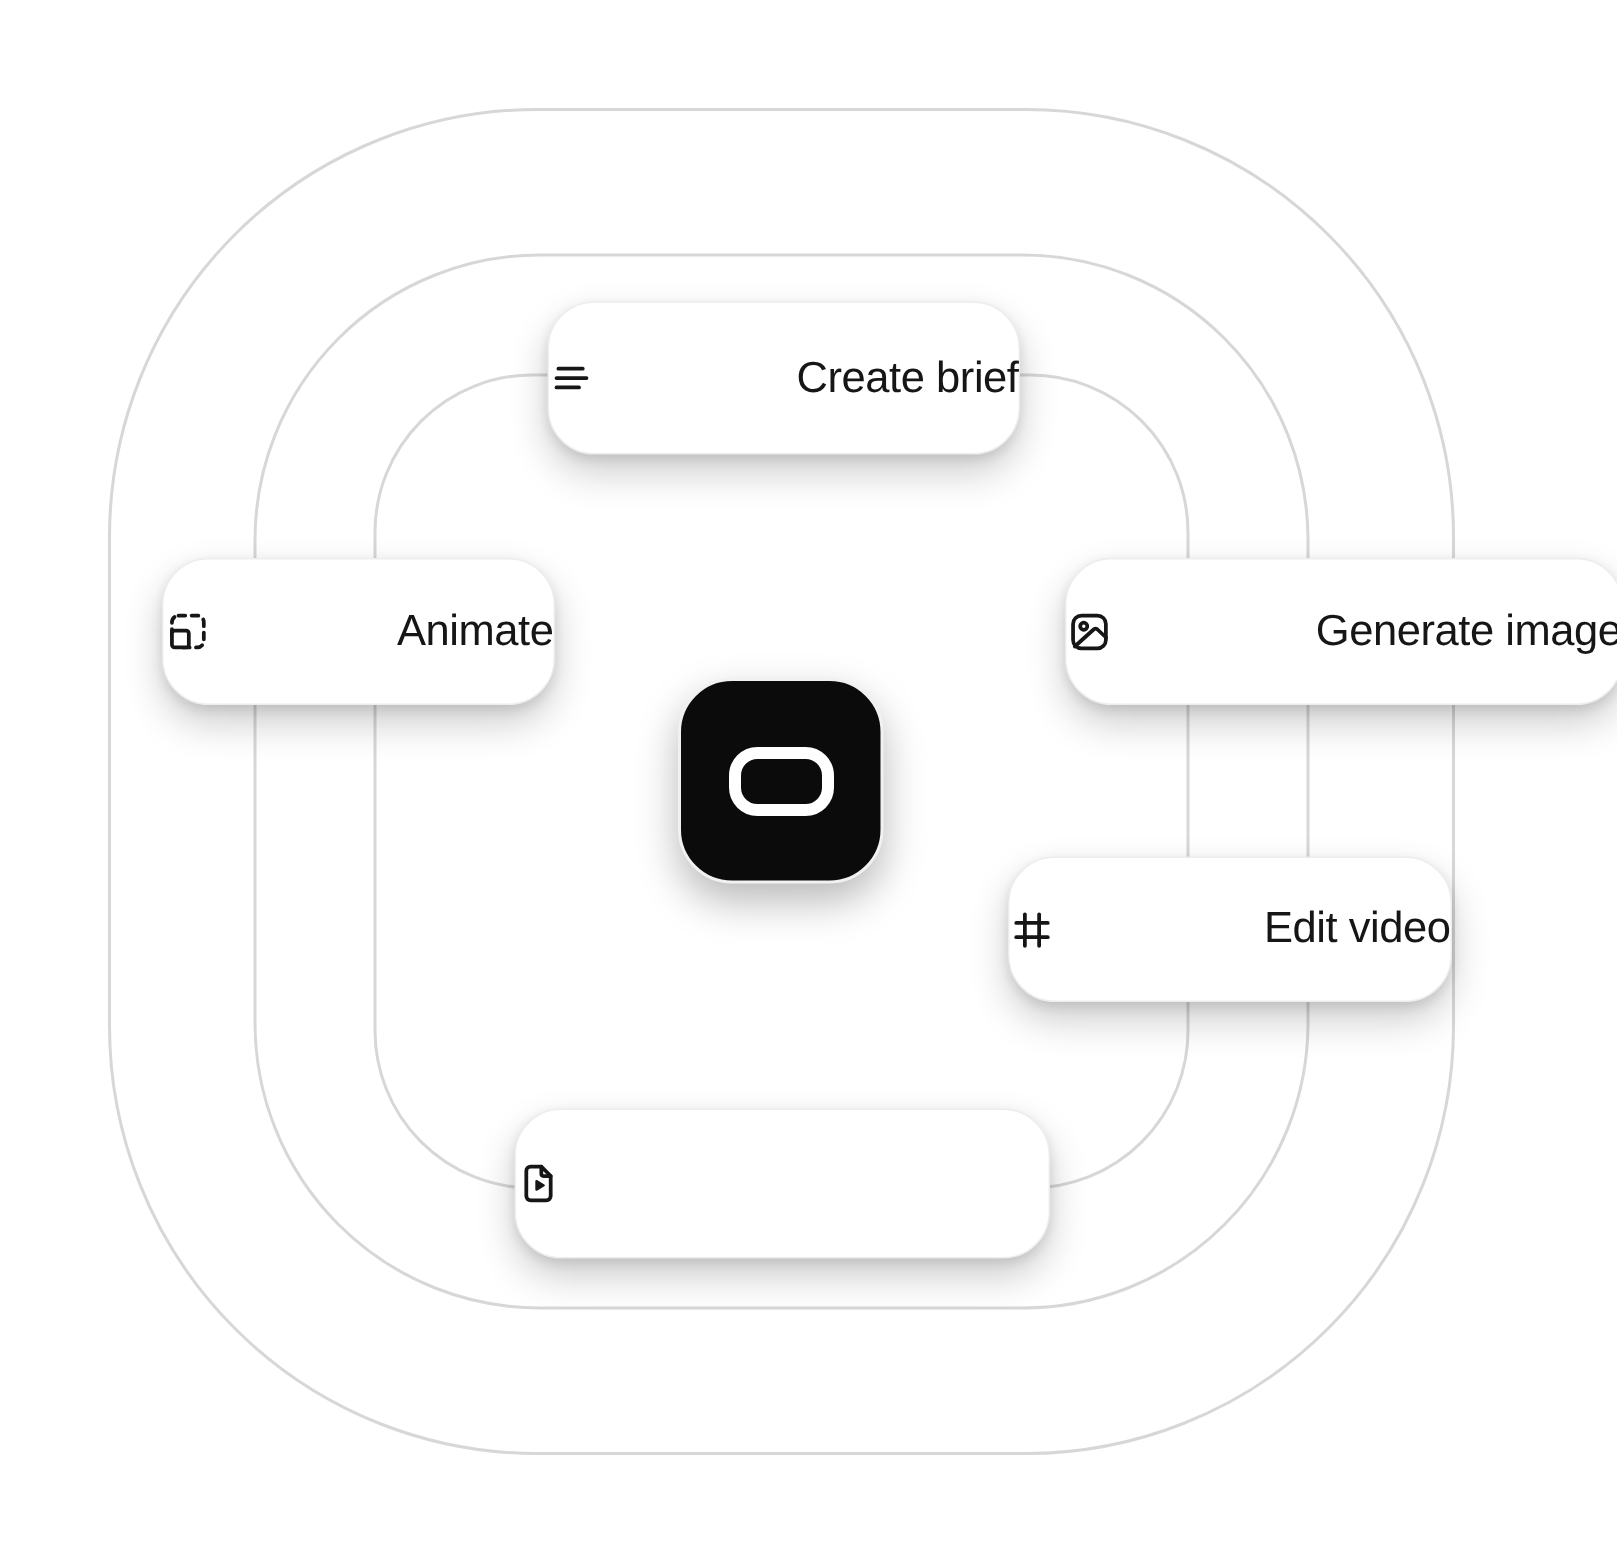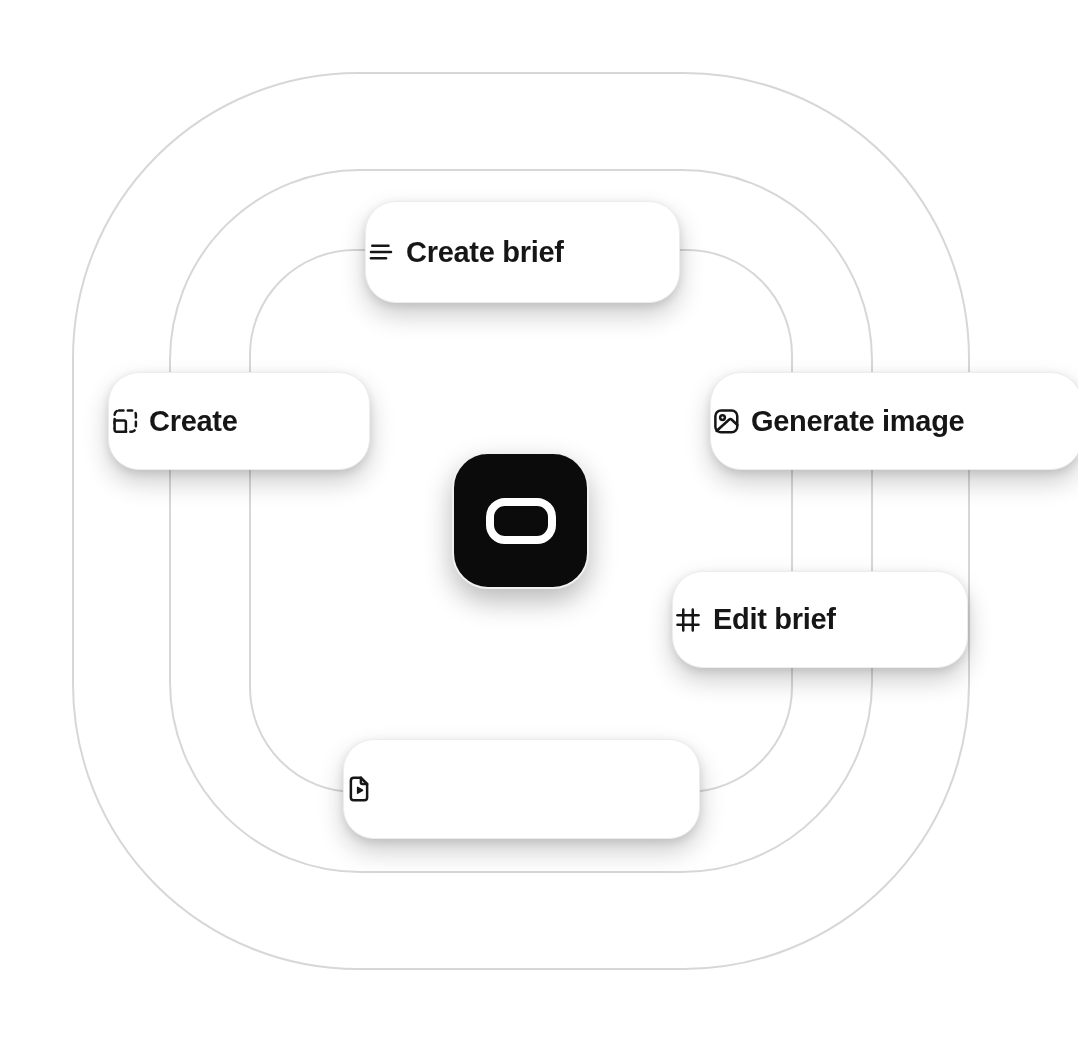--- a/index.html
+++ b/index.html
@@ -6,28 +6,28 @@
   .stage{
     position:relative;
     width:1078px;height:1040px;
     background:#ffffff;
     font-family:"Liberation Sans","DejaVu Sans",sans-serif;
     overflow:hidden;
   }
   .rings{position:absolute;left:0;top:0;z-index:1;}
   .card{
     position:absolute;z-index:3;
-    display:flex;align-items:center;justify-content:flex-start;
+    display:flex;align-items:center;justify-content:space-between;
     gap:10px;
     background:#ffffff;
     border:1px solid #ededed;
     border-radius:31px;
     box-shadow:0 12px 26px rgba(0,0,0,0.20), 0 3px 8px rgba(0,0,0,0.10);
     color:#161616;
-    font-size:29px;font-weight:700;letter-spacing:-0.3px;
+    font-size:29px;font-weight:400;letter-spacing:-0.3px;
     cursor:pointer;
     box-sizing:border-box;
   }
   .card .icon{display:flex;align-items:center;justify-content:center;width:30px;height:30px;flex:0 0 auto;}
   .card svg{display:block;}
   .label{white-space:nowrap;}
   #card-create-brief  {left:365px;top:201px;width:315px;height:102px;}
   #card-upscale       {left:108px;top:372px;width:262px;height:98px;}
   #card-generate-image{left:710px;top:372px;width:372px;height:98px;}
   #card-animate       {left:105px;top:571px;width:267px;height:97px;}
@@ -66,21 +66,21 @@
     <span class="label">Create brief</span>
   </div>
 
   <div class="card" id="card-upscale">
     <span class="icon">
       <svg width="30" height="30" viewBox="0 0 24 24" fill="none" stroke="#161616" stroke-width="2" stroke-linecap="round">
         <rect x="4.5" y="3.5" width="17" height="17" rx="3.5" stroke-dasharray="3.6 3.4"></rect>
         <rect x="4.5" y="11.5" width="9" height="9" rx="1.5" fill="#ffffff" stroke-dasharray="0"></rect>
       </svg>
     </span>
-    <span class="label">Create</span>
+    <span class="label">Animate</span>
   </div>
 
   <div class="card" id="card-generate-image">
     <span class="icon">
       <svg width="30" height="30" viewBox="0 0 24 24" fill="none" stroke="#161616" stroke-width="2" stroke-linecap="round" stroke-linejoin="round">
         <rect x="3.5" y="3.5" width="17.5" height="17.5" rx="4.5"></rect>
         <circle cx="9.2" cy="9.2" r="1.9"></circle>
         <path d="M4.4 20 L14.6 10.8 Q15.5 10.1 16.4 10.8 L21.1 15.2"></path>
       </svg>
     </span>
@@ -90,21 +90,21 @@
 
   <div class="card" id="card-edit-image">
     <span class="icon">
       <svg width="30" height="30" viewBox="0 0 24 24" fill="none" stroke="#161616" stroke-width="2" stroke-linecap="round">
         <path d="M3.6 8.2 H20.4"></path>
           <path d="M3.6 15.8 H20.4"></path>
         <path d="M8.2 3.6 V20.4"></path>
           <path d="M15.8 3.6 V20.4"></path>
       </svg>
     </span>
-    <span class="label">Edit brief</span>
+    <span class="label">Edit video</span>
   </div>
 
   <div class="card" id="card-generate-video">
     <span class="icon">
       <svg width="30" height="30" viewBox="0 0 24 24" fill="none" stroke="#161616" stroke-width="2" stroke-linecap="round" stroke-linejoin="round">
         <path d="M13.5 3 H7.8 C6.5 3 5.5 4 5.5 5.3 V18.7 C5.5 20 6.5 21 7.8 21 H16.2 C17.5 21 18.5 20 18.5 18.7 V8 Z"></path>
         <path d="M13.5 3 V6.8 C13.5 7.5 14 8 14.7 8 H18.5"></path>
         <path d="M10.9 10.7 V15.3 L14.8 13 Z" fill="#161616" stroke-width="1.2"></path>
       </svg>
     </span>

